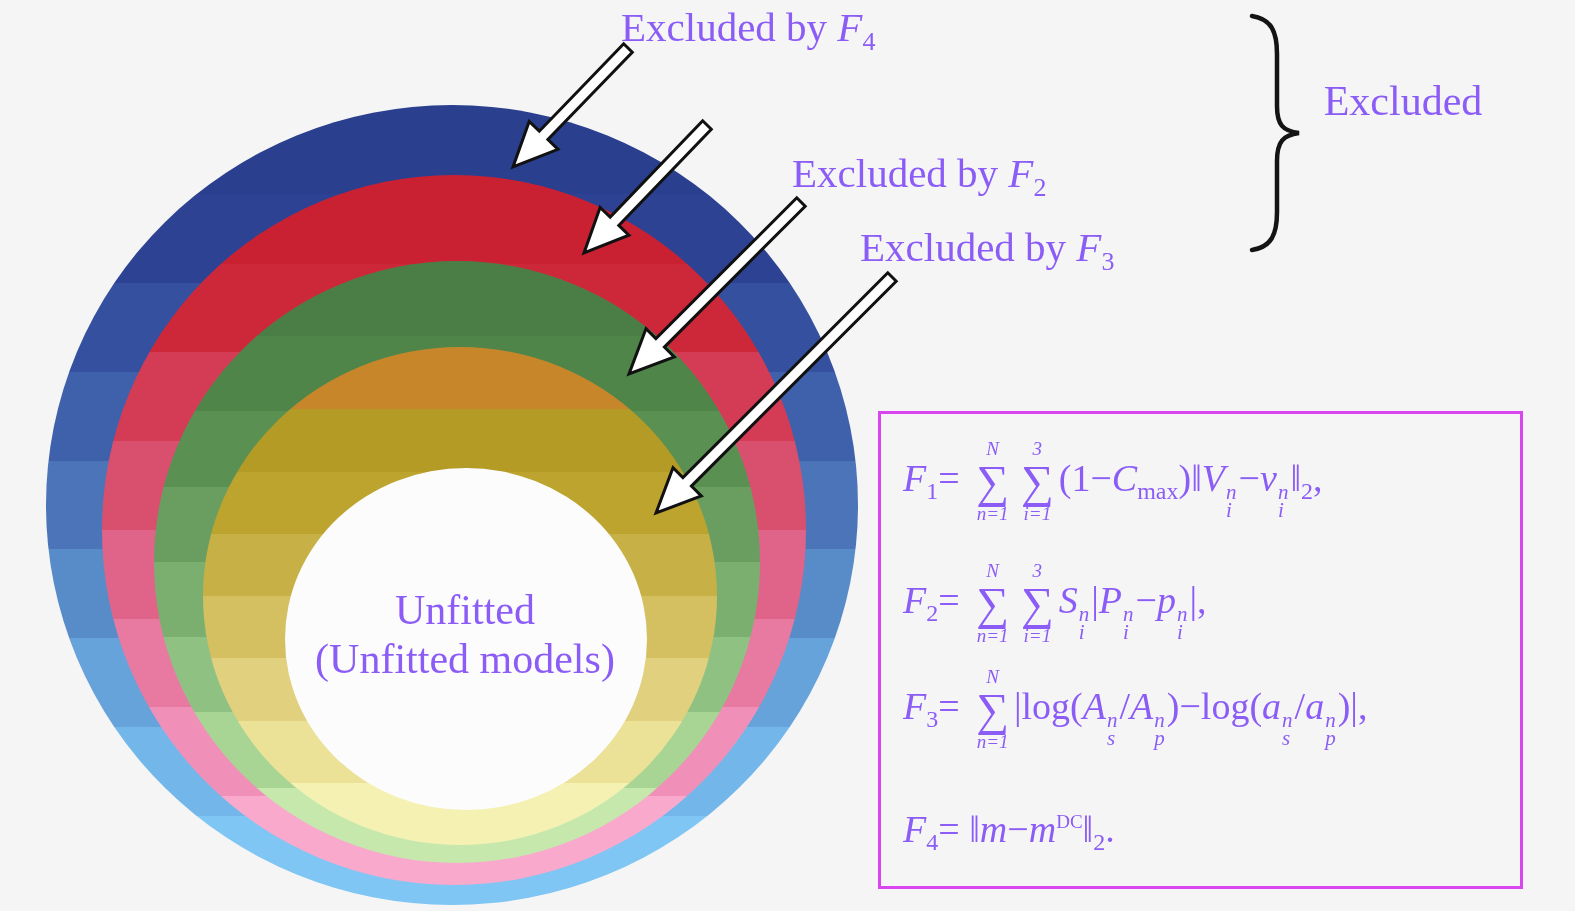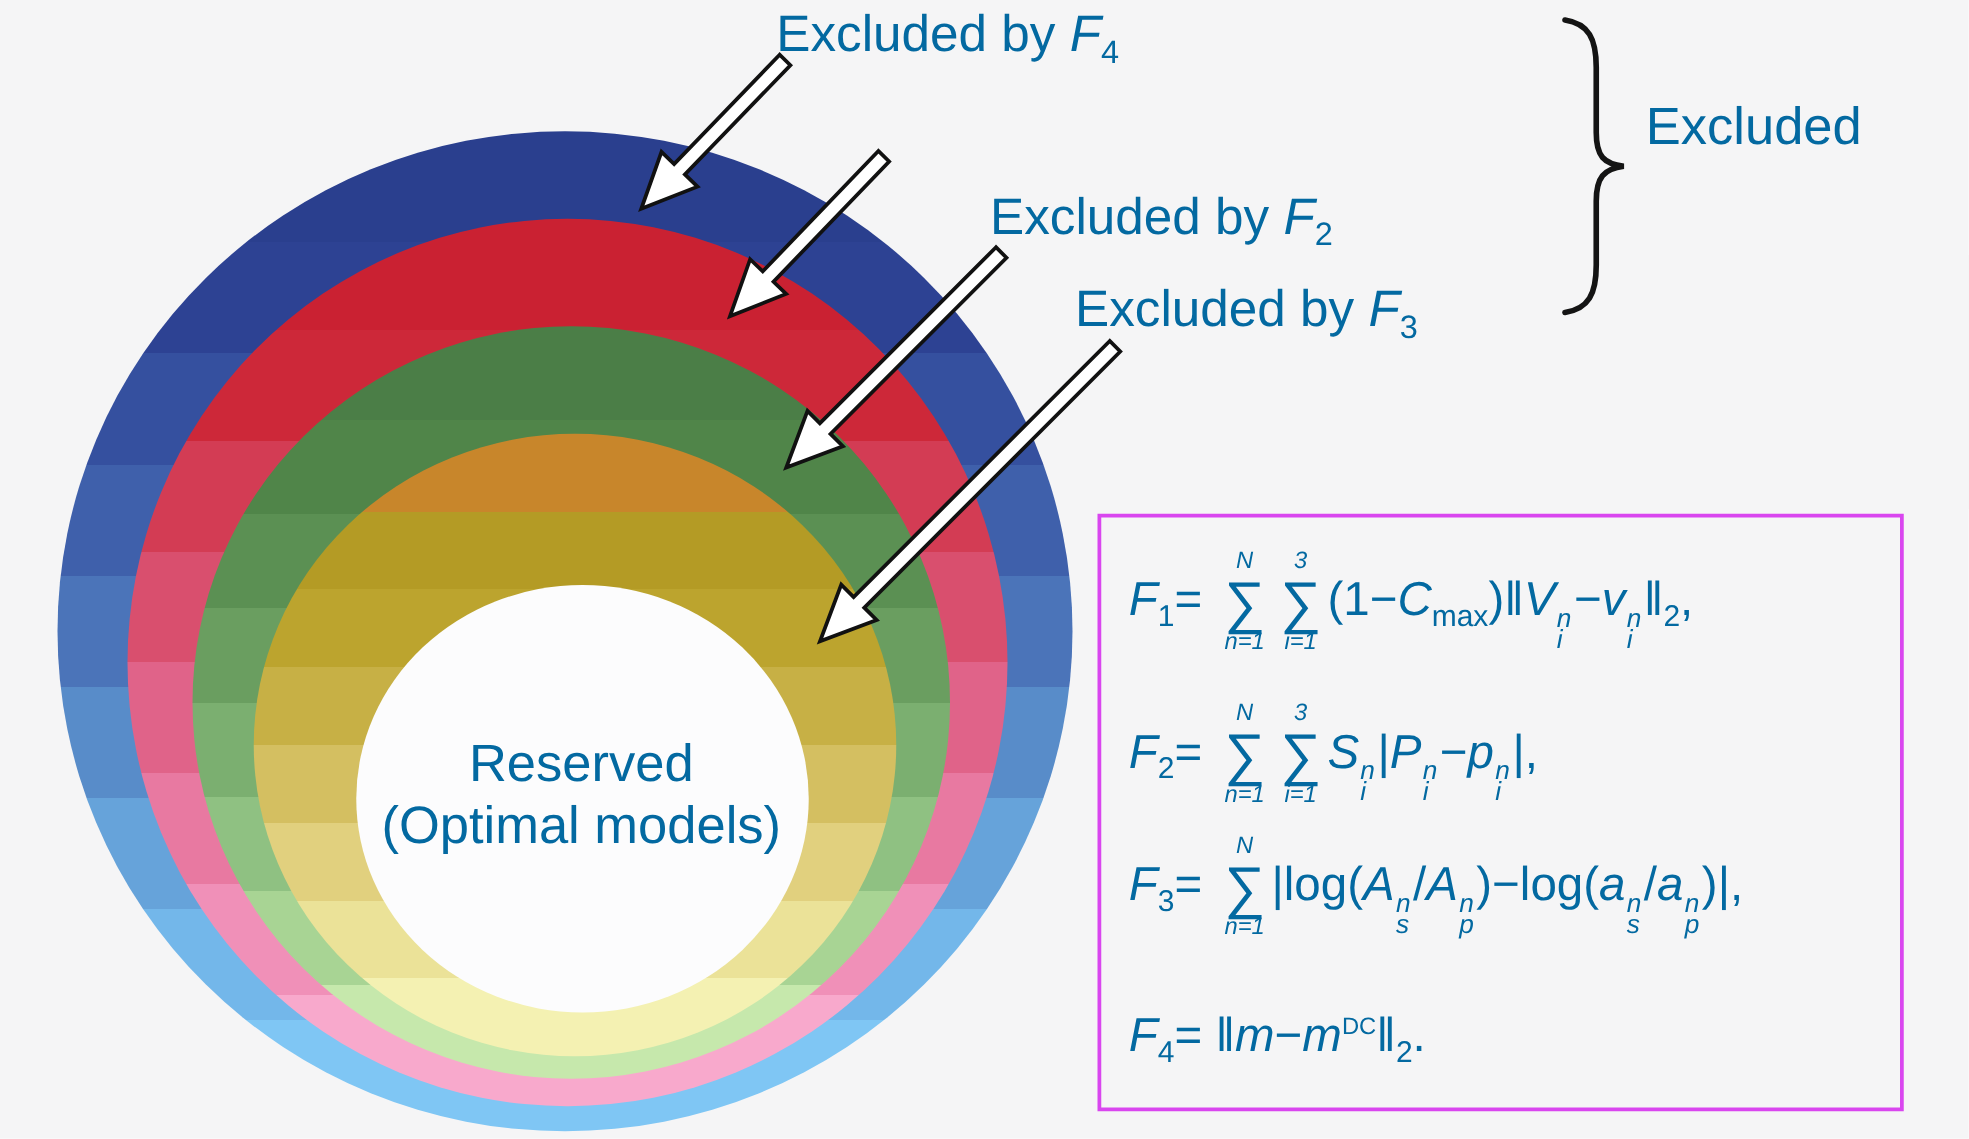--- a/index.html
+++ b/index.html
@@ -1,18 +1,18 @@
 <!DOCTYPE html>
 <html><head>
 <meta charset="utf-8">
 <style>
   html,body{margin:0;padding:0;}
   .stage{
     position:relative;width:1575px;height:911px;overflow:hidden;
-    font-family:Liberation Sans, sans-serif;color:#0369a1;
+    font-family:Liberation Serif, serif;color:#8b5cf6;
   }
   .fig{position:absolute;left:0;top:0;}
   .callout{position:absolute;font-size:41px;line-height:46px;white-space:nowrap;}
   .callout .sym{font-style:italic;}
   .callout sub{font-size:26px;}
   .group-label{position:absolute;left:1312px;top:76px;width:182px;text-align:center;font-size:42px;line-height:50px;}
   .center-label{position:absolute;left:258px;top:586px;width:414px;text-align:center;font-size:42px;line-height:49px;}
   .formula-box{position:absolute;left:878px;top:411px;width:645px;height:478px;border:3px solid #d946ef;box-sizing:border-box;}
   .frow{position:absolute;left:22px;transform:translateY(-50%);white-space:nowrap;font-size:38px;line-height:1;}
   .frow i{font-style:italic;}
@@ -122,22 +122,22 @@
 
   <div class="callout" style="left:792px;top:150px"><span>Excluded by </span><span class="sym">F</span><sub>2</sub></div>
 
   <div class="callout" style="left:860px;top:224px"><span>Excluded by </span><span class="sym">F</span><sub>3</sub></div>
 
   <div class="group-label">
     <div>Excluded</div>
   </div>
 
   <div class="center-label">
-    <div>Reserved</div>
-    <div>(Optimal models)</div>
+    <div>Unfitted</div>
+    <div>(Unfitted models)</div>
   </div>
 
   <div class="formula-box">
     <div class="frow" style="top:68px"><i>F</i><sub class="lo">1</sub>= <span class="sum">
           <span class="lim">N</span>
           <span class="sig">∑</span>
           <span class="lim">n=1</span>
         </span><span class="sum">
           <span class="lim">3</span>
           <span class="sig">∑</span>

